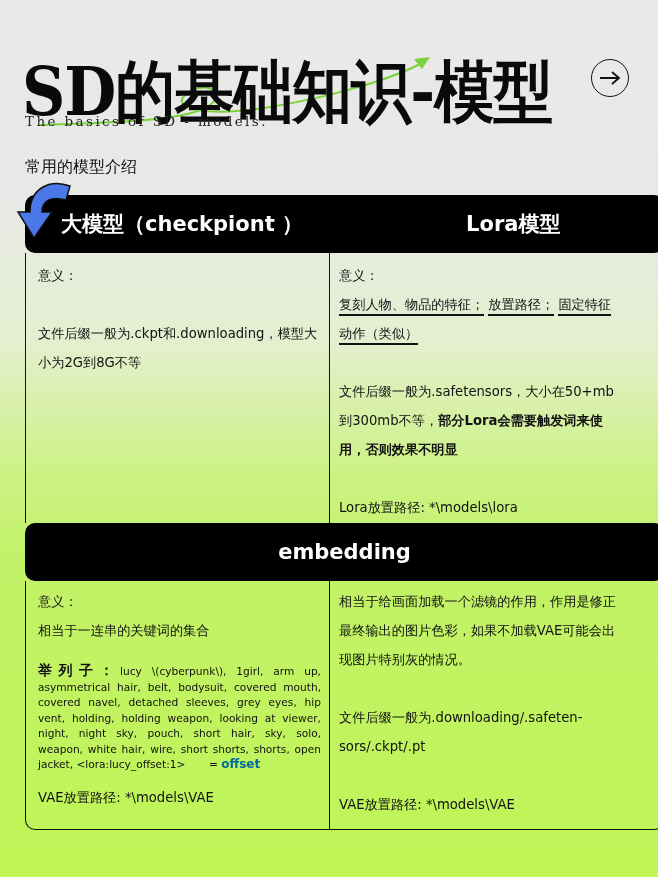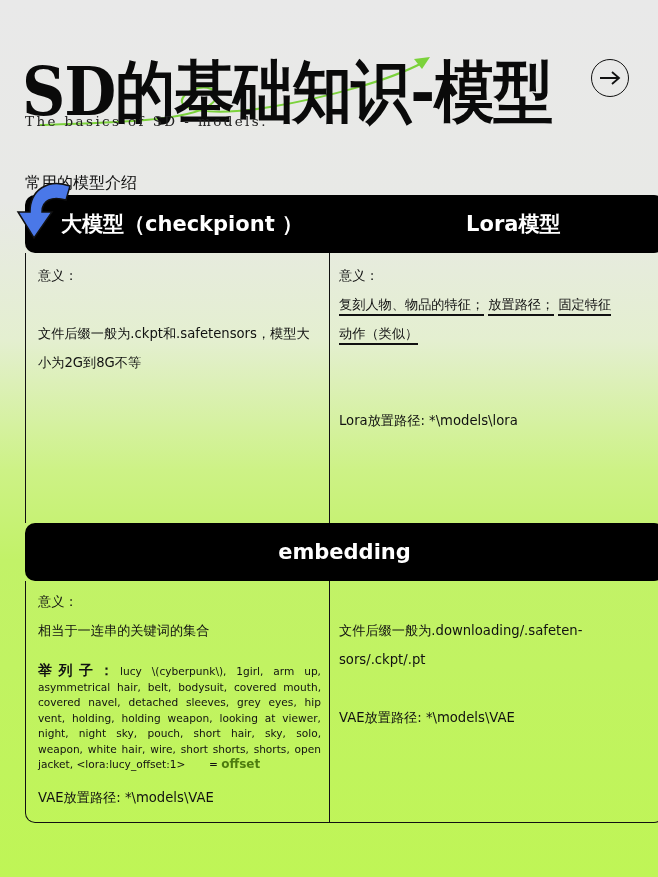--- a/index.html
+++ b/index.html
@@ -21,21 +21,21 @@
       font-family: "DejaVu Serif", "Liberation Serif", serif;
       font-size: 13.5px; letter-spacing: 2.4px; color: #222;
     }
     .swoosh { position: absolute; left: 30px; top: 55px; width: 420px; height: 80px; }
     .next-btn {
       position: absolute; left: 591px; top: 59px; width: 36px; height: 36px;
       border: 1.6px solid #111; border-radius: 50%;
       display: flex; align-items: center; justify-content: center;
     }
     .section-label {
-      position: absolute; left: 25px; top: 157px; font-size: 16px; color: #111; margin-top: 16px;
+      position: absolute; left: 25px; top: 157px; font-size: 16px; color: #111;
     }
     .table-wrap { position: absolute; left: 25px; top: 195px; width: 639px; }
     .header-bar {
       height: 58px; background: #000; border-radius: 10px;
       display: flex; color: #fff; position: relative;
     }
     .header-bar .hcell {
       flex: 1; display: flex; align-items: center; justify-content: center;
       font-size: 21px; font-weight: bold;
     }
@@ -48,21 +48,21 @@
       font-size: 13.2px; line-height: 29px;
     }
     .grid .cell + .cell { border-left: 1.5px solid #111; padding-left: 9px; }
     .grid.bottom { border-bottom: 1.5px solid #111; border-radius: 0 0 10px 10px; }
     .spacer { height: 29px; }
     .ul { border-bottom: 2px solid #111; padding-bottom: 2px; text-align: center; }
     .bold { font-weight: bold; }
     .small {
       font-size: 10.6px; line-height: 15.5px; text-align: justify;
     }
-    .red { color: #4d7c0f; font-weight: bold; font-size: 12px; }
+    .red { color: #0369a1; font-weight: bold; font-size: 12px; }
     .blue-arrow { position: absolute; left: 8px; top: 180px; width: 72px; height: 62px; }
     .cell-top1 { height: 270px; }
   </style>
 </head>
 <body>
 
 <svg class="swoosh" viewBox="0 0 420 80">
   <path d="M 10 70 C 80 68, 160 66, 180 50 C 200 35, 170 25, 155 40 C 140 55, 180 62, 240 52 C 300 42, 360 25, 392 8" stroke="#7bd23b" stroke-width="2" fill="none"></path>
   <polygon points="384,4 400,2 392,14" fill="#7bd23b"></polygon>
 </svg>
@@ -78,51 +78,55 @@
 
 <div class="table-wrap">
   <div class="header-bar">
     <div class="hcell left">大模型（checkpiont ）</div>
     <div class="hcell">Lora模型</div>
   </div>
   <div class="grid">
     <div class="cell cell-top1">
       <div>意义：</div>
       <div class="spacer"></div>
-      <div>文件后缀一般为.ckpt和.safetensors，模型大小为2G到8G不等</div>
+      <div>文件后缀一般为.ckpt和.downloading，模型大小为2G到8G不等</div>
       <div class="spacer"></div>
     </div>
     <div class="cell cell-top1">
       <div>意义：</div>
       <div>
         <span class="ul">复刻人物、物品的特征；</span>
         <span class="ul">放置路径；</span>
         <span class="ul">固定特征动作（类似）</span>
       </div>
       <div class="spacer"></div>
+      <div>
+        <span>文件后缀一般为.safetensors，大小在50+mb到300mb不等，</span><span class="bold">部分Lora会需要触发词来使用，否则效果不明显</span>
+      </div>
       <div class="spacer"></div>
       <div>Lora放置路径: *\models\lora</div>
     </div>
   </div>
 
   <div class="header-bar" style="margin-top:0;">
     <div class="hcell">embedding</div>
   </div>
   <div class="grid bottom">
     <div class="cell" style="padding-top:6px;">
       <div>意义：</div>
       <div>相当于一连串的关键词的集合</div>
       <div class="spacer" style="height:18px"></div>
       <div class="small">
         <span class="bold" style="font-size:14px">举列子：</span><span>lucy \(cyberpunk\), 1girl, arm up, asymmetrical hair, belt, bodysuit, covered mouth, covered navel, detached sleeves, grey eyes, hip vent, holding, holding weapon, looking at viewer, night, night sky, pouch, short hair, sky, solo, weapon, white hair, wire, short shorts, shorts, open jacket, &lt;lora:lucy_offset:1&gt;</span>&nbsp;&nbsp;&nbsp;&nbsp;&nbsp;&nbsp;&nbsp;<span>= </span><span class="red">offset</span>
       </div>
       <div class="spacer" style="height:10px"></div>
       <div>VAE放置路径:  *\models\VAE</div>
     </div>
     <div class="cell" style="padding-top:6px;">
+      <div>相当于给画面加载一个滤镜的作用，作用是修正最终输出的图片色彩，如果不加载VAE可能会出现图片特别灰的情况。</div>
       <div class="spacer"></div>
       <div>文件后缀一般为.downloading/.safeten-sors/.ckpt/.pt</div>
       <div class="spacer"></div>
       <div>VAE放置路径:  *\models\VAE</div>
     </div>
   </div>
 </div>
 
 <svg class="blue-arrow" viewBox="0 0 72 62">
   <path d="M62 6 C 40 -2, 22 10, 22 32 L 10 32 L 26 58 L 44 32 L 34 32 C 34 20, 44 16, 58 20 Z" fill="#4a78e8" stroke="#111" stroke-width="1.5"></path>

